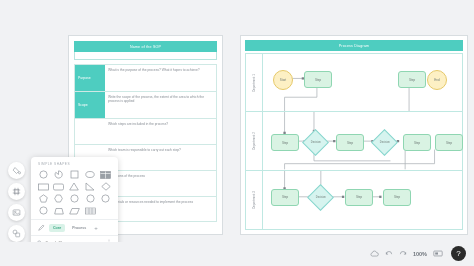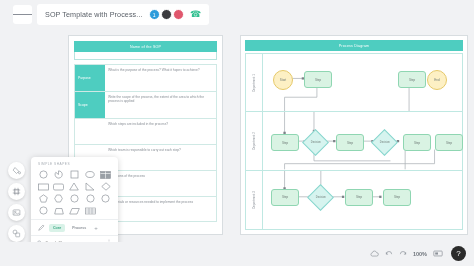--- a/index.html
+++ b/index.html
@@ -150,36 +150,20 @@
     width:15px; height:15px; border-radius:50%; background:#2b2b2b; color:#fff;
     display:flex; align-items:center; justify-content:center; font-size:8px;
     margin-left:2px;
   }
 </style>
 </head>
 <body>
 
 <div class="app">
 
-  <div class="topbar">
-    <div class="hamburger">
-      <span></span>
-      <span></span>
-      <span></span>
-    </div>
-    <div class="title-pill">
-      <div class="doc-title">SOP Template with Process...</div>
-      <div class="avatars">
-        <div class="av av1">1</div>
-        <div class="av av2"></div>
-        <div class="av av3"></div>
-      </div>
-      <div class="phone-ic">☎</div>
-    </div>
-  </div>
 
   <div class="canvas">
 
     <div class="sop-page">
       <div class="sop-header">
         <span>Name of the SOP</span>
       </div>
       <div class="sop-headerline"></div>
       <div class="sop-table">
         <div class="sop-row r-tall">

